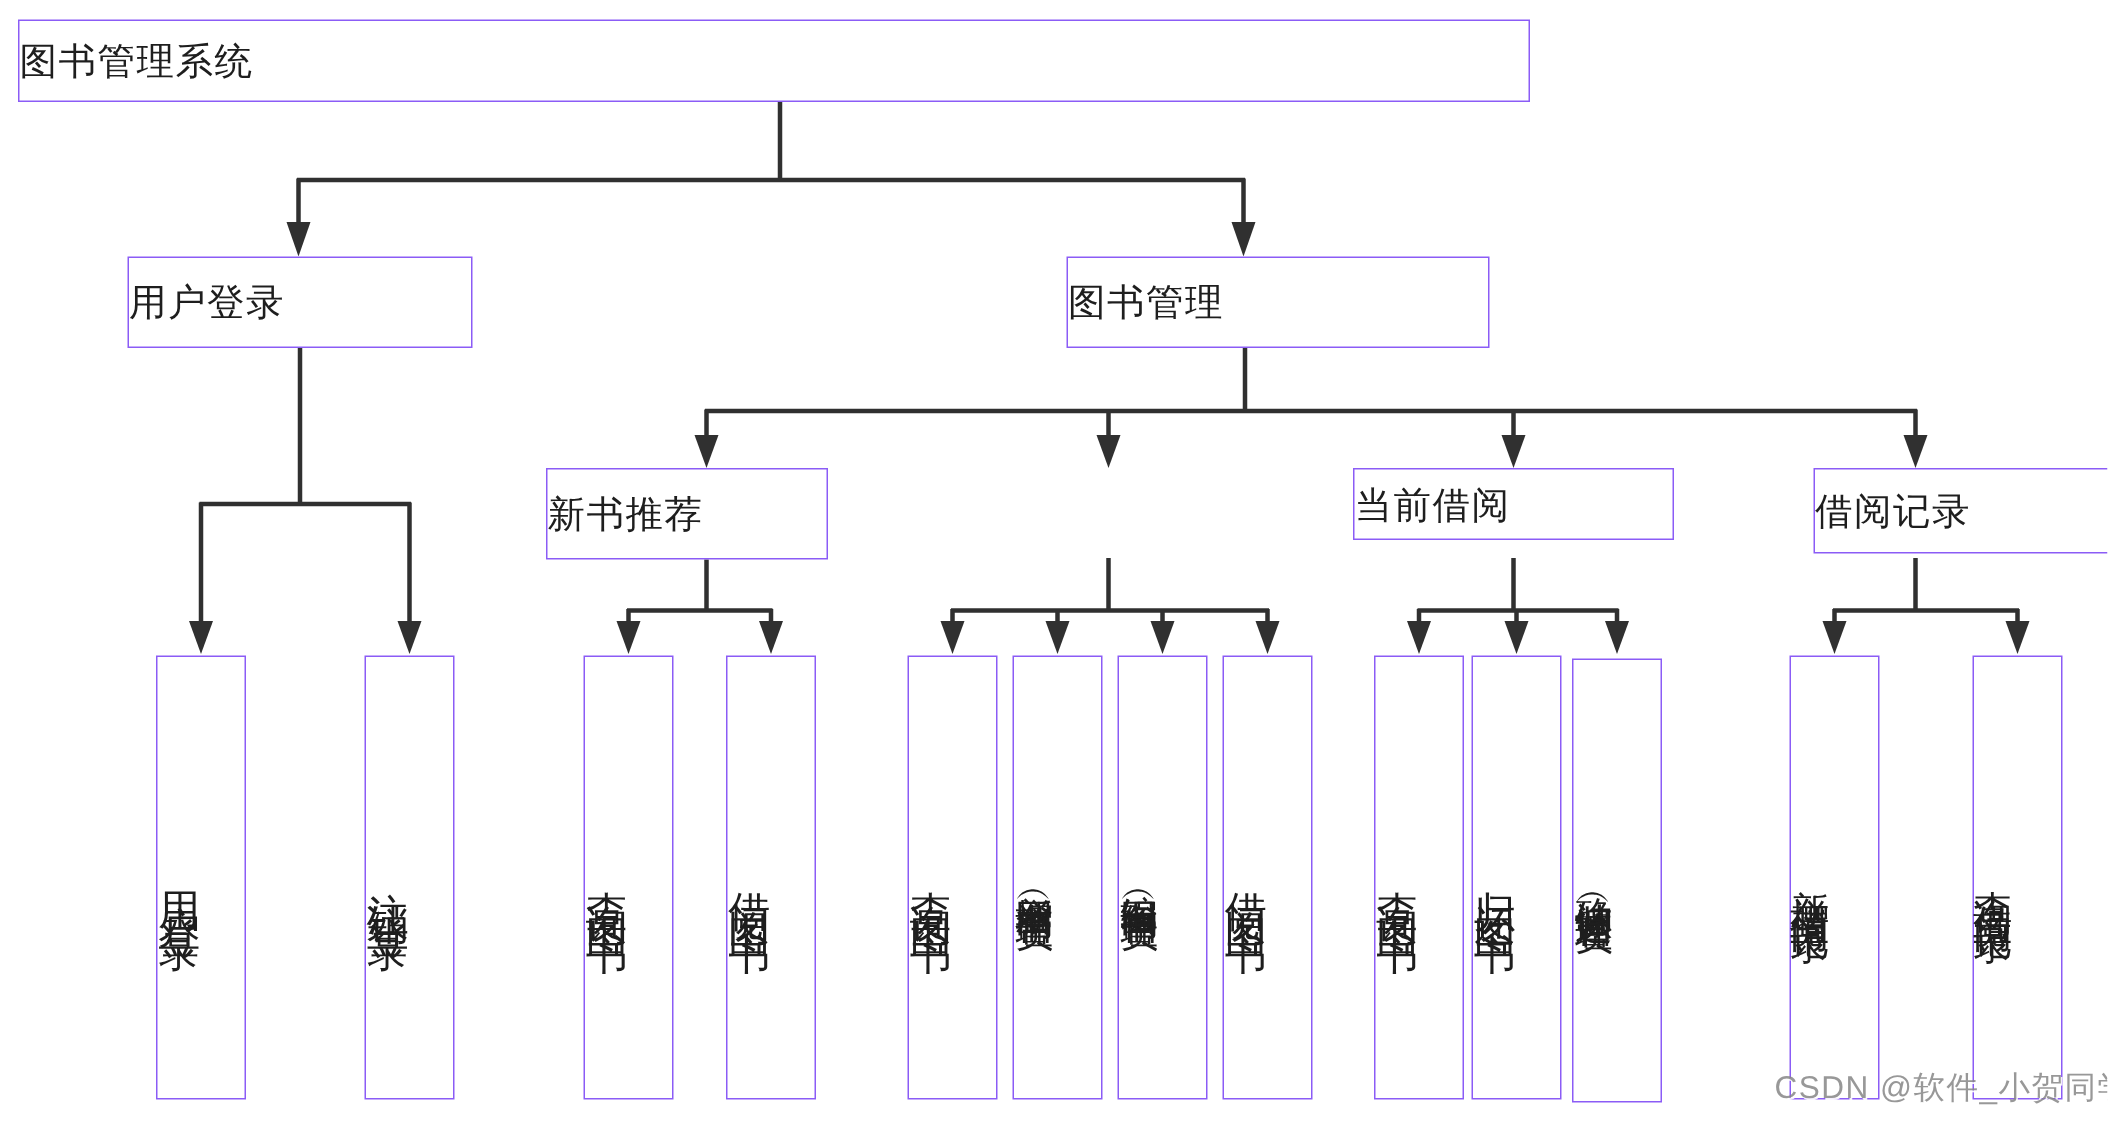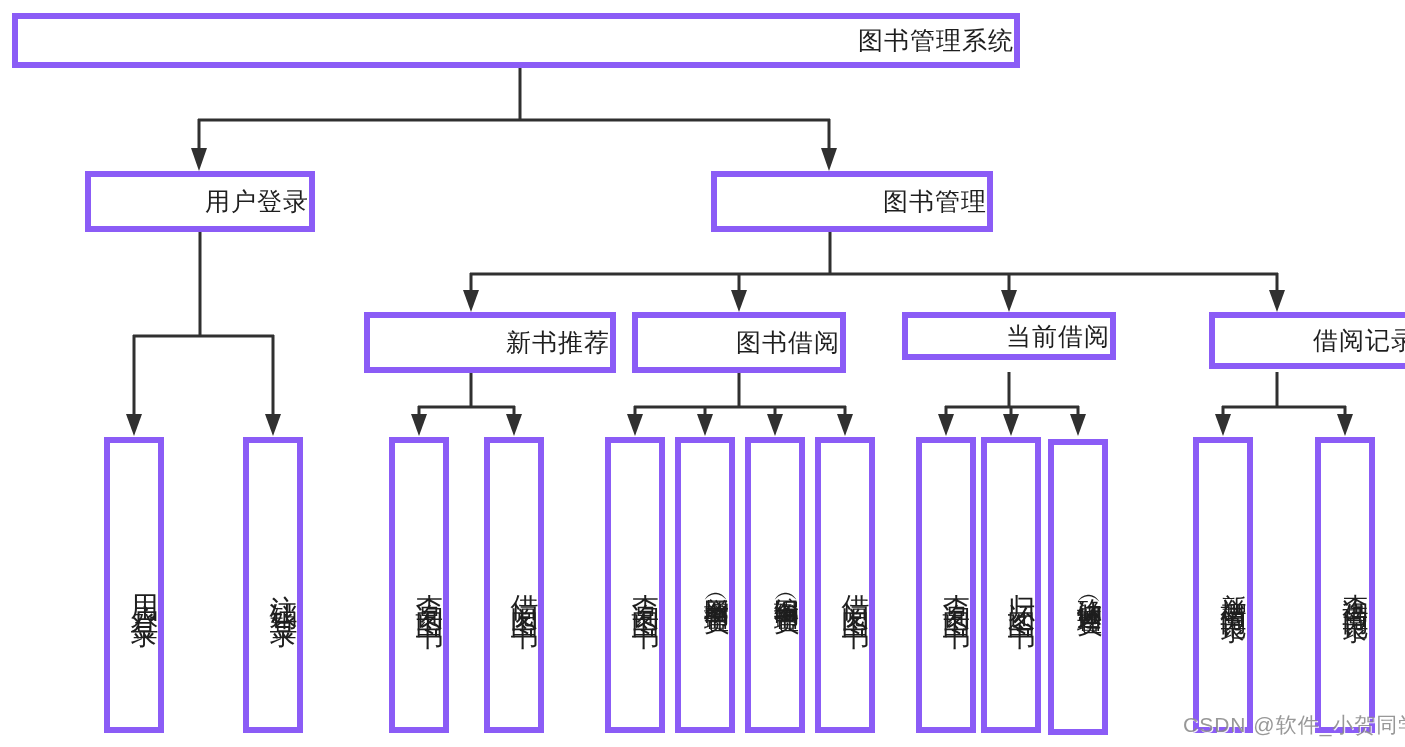--- a/index.html
+++ b/index.html
@@ -3,22 +3,22 @@
 <meta charset="utf-8">
 <style>
   html,body{margin:0;padding:0;background:#ffffff;}
   .stage{
     position:relative;width:1405px;height:747px;background:#ffffff;overflow:hidden;
     font-family:"Liberation Sans","DejaVu Sans",sans-serif;
   }
   .wires{position:absolute;left:0;top:0;}
   .node{
     position:absolute;box-sizing:border-box;background:#ffffff;
-    border:6px solid #8b5cf6;color:#1e1e1e;
-    display:flex;align-items:center;justify-content:flex-end;
+    border:1px solid #8b5cf6;color:#1e1e1e;
+    display:flex;align-items:center;justify-content:flex-start;
     white-space:nowrap;
   }
   .hlabel{font-size:25px;letter-spacing:1px;}
   .vtext{writing-mode:vertical-rl;text-orientation:mixed;line-height:1;}
   .len4{font-size:28px;letter-spacing:9px;padding-top:9px;}
   .len6{font-size:26px;letter-spacing:5px;padding-top:5px;}
   .len9{font-size:25px;letter-spacing:2px;padding-top:2px;}
   .watermark{
     position:absolute;left:1183px;top:711px;z-index:5;
     font-size:21px;letter-spacing:1px;white-space:nowrap;
@@ -85,25 +85,22 @@
     <span class="hlabel">图书管理系统</span>
   </div>
 
   <div class="node" style="left:85px;top:171px;width:230px;height:61px">
     <span class="hlabel">用户登录</span>
   </div>
   <div class="node" style="left:711px;top:171px;width:282px;height:61px">
     <span class="hlabel">图书管理</span>
   </div>
 
-  <div class="node" style="left:364px;top:312px;width:252px;height:61px">
+  <div class="node" style="left:364px;top:312px;width:188px;height:61px">
     <span class="hlabel">新书推荐</span>
-  </div>
-  <div class="node" style="left:632px;top:312px;width:214px;height:61px">
-    <span class="hlabel">图书借阅</span>
   </div>
   <div class="node" style="left:902px;top:312px;width:214px;height:48px">
     <span class="hlabel">当前借阅</span>
   </div>
   <div class="node" style="left:1209px;top:312px;width:214px;height:57px">
     <span class="hlabel">借阅记录</span>
   </div>
 
   <div class="node" style="left:104px;top:437px;width:60px;height:296px">
     <span class="vtext len4">用户登录</span>

